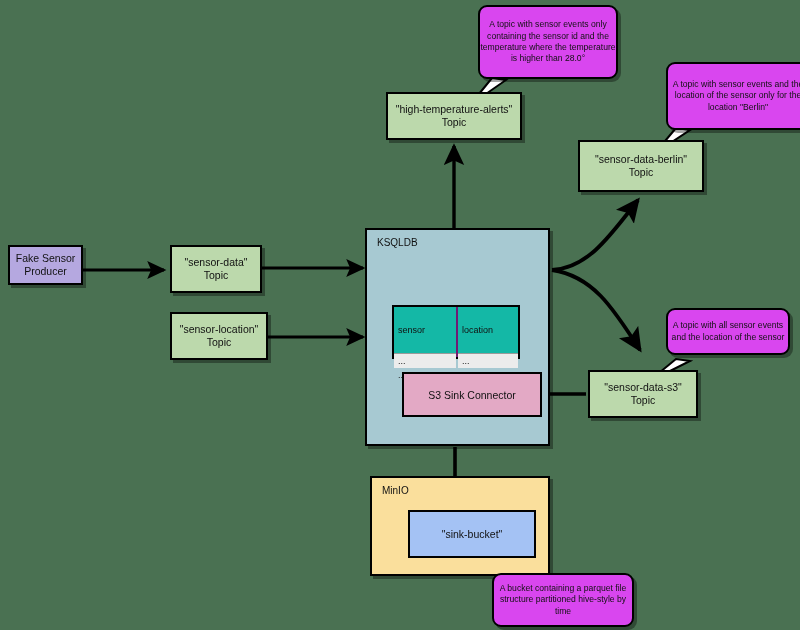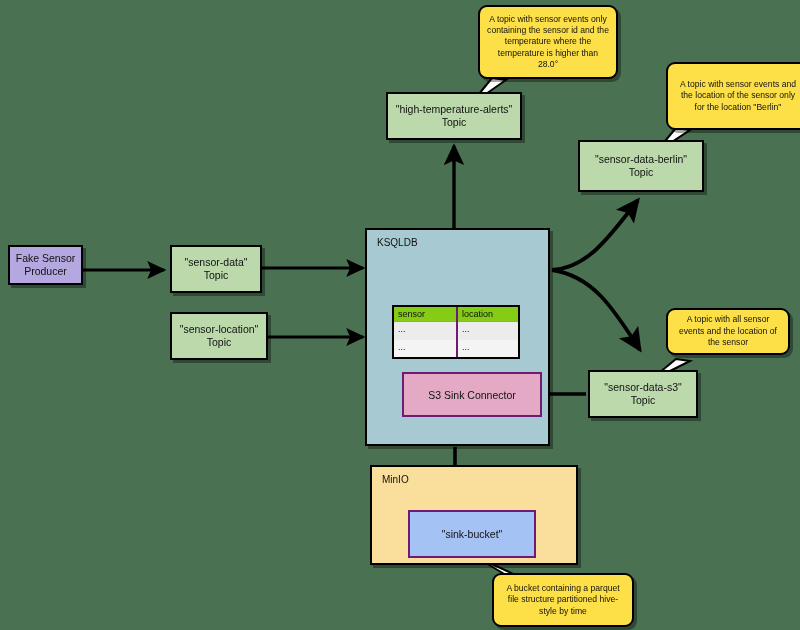--- a/index.html
+++ b/index.html
@@ -60,21 +60,21 @@
   .container-title {
     position: absolute;
     font-size: 10px;
     color: #111111;
     left: 10px;
     top: 7px;
   }
   .inner-node {
     position: absolute;
     box-sizing: border-box;
-    border: 2px solid #701a75;
+    border: 2px solid #000000;
     display: flex;
     align-items: center;
     justify-content: center;
     text-align: center;
     font-size: 10.5px;
     color: #111111;
   }
   .connector {
     background: #e3a9c5;
   }
@@ -93,49 +93,49 @@
   .kv-col {
     flex: 1 1 50%;
     box-sizing: border-box;
     display: flex;
     flex-direction: column;
   }
   .kv-col + .kv-col {
     border-left: 2px solid #701a75;
   }
   .kv-head {
-    background: #84cc16;
-    padding: 2px 4px;
+    background: #14b8a6;
+    padding: 18px 4px;
     font-size: 9px;
     border-bottom: 1px solid #9a9a9a;
   }
   .kv-cell {
     padding: 2px 4px;
     font-size: 9px;
     flex: 1 1 auto;
     display: flex;
     align-items: flex-start;
   }
   .kv-cell.alt {
     background: #ececec;
   }
   .callout {
     position: absolute;
     box-sizing: border-box;
-    background: #fde047;
+    background: #d946ef;
     border: 2px solid #000000;
     border-radius: 9px;
     font-size: 8.6px;
     line-height: 1.32;
     color: #111111;
     text-align: center;
     display: flex;
     align-items: center;
     justify-content: center;
-    padding: 5px 7px;
+    padding: 5px 0;
     box-shadow: 3px 3px 0 rgba(0,0,0,0.35);
   }
 </style>
 </head>
 <body>
 
 <div id="canvas">
 
   <svg class="svg-layer" viewBox="0 0 800 630">
     <defs>
@@ -258,21 +258,21 @@
       <div class="kv-head">location</div>
       <div class="kv-cell alt">...</div>
       <div class="kv-cell">...</div>
     </div>
   </div>
 
   <div class="inner-node connector" style="left:402px; top:372px; width:140px; height:45px;">
     <span>S3 Sink Connector</span>
   </div>
 
-  <div class="container-box minio-box" style="left:370px; top:465px; width:208px; height:100px;">
+  <div class="container-box minio-box" style="left:370px; top:476px; width:180px; height:100px;">
     <div class="container-title">MinIO</div>
   </div>
 
   <div class="inner-node bucket" style="left:408px; top:510px; width:128px; height:48px;">
     <span>"sink-bucket"</span>
   </div>
 
   <div class="callout" style="left:478px; top:5px; width:140px; height:74px;">
     <span>A topic with sensor events only containing the sensor id and the temperature where the temperature is higher than 28.0°</span>
   </div>

